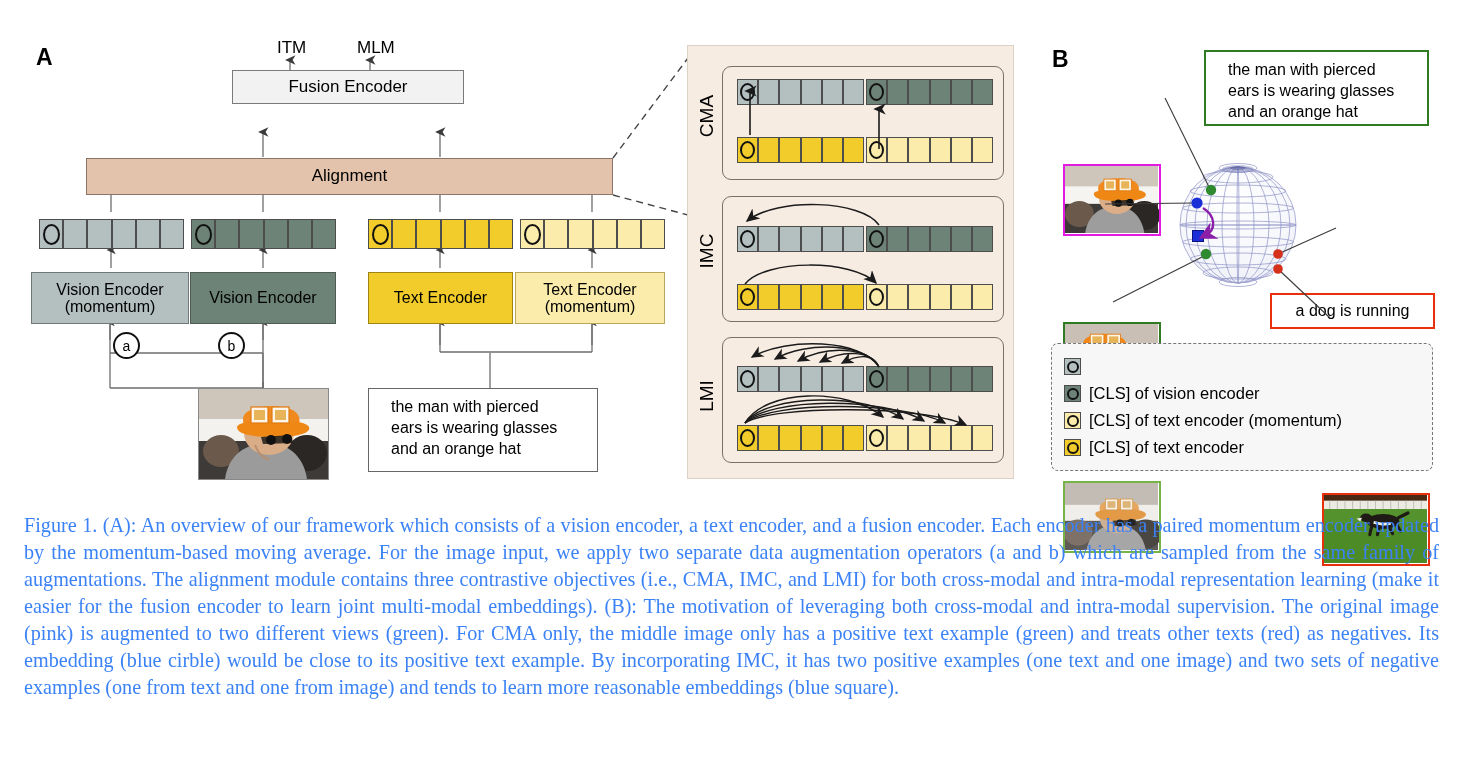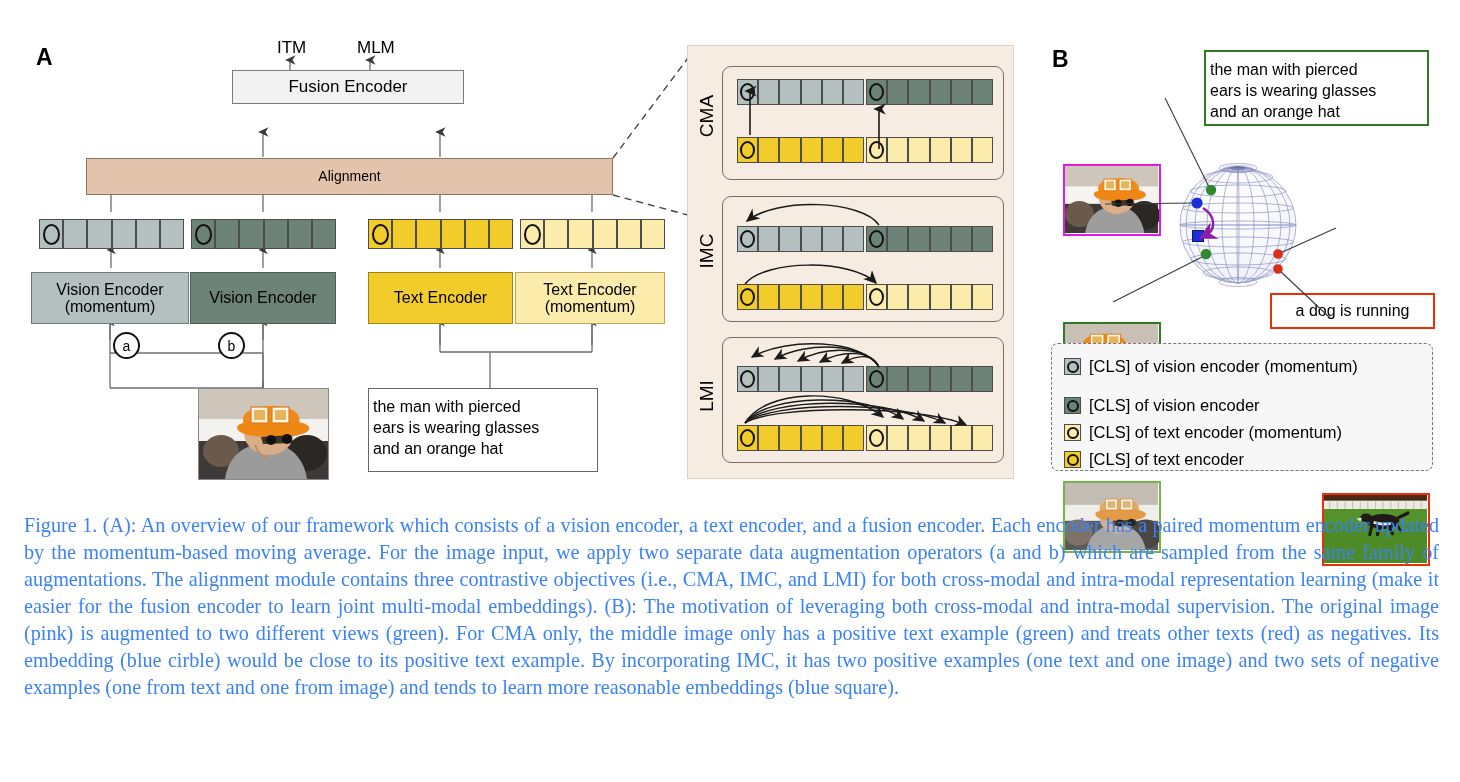--- a/index.html
+++ b/index.html
@@ -8,28 +8,28 @@
   .fig{position:absolute;left:0;top:0;width:1460px;height:500px;}
   .abs{position:absolute;}
 
   
   .panel-letter{font-weight:bold;font-size:23px;font-family:"Liberation Sans",sans-serif;}
 
   
   .box{box-sizing:border-box;border:1px solid #555;display:flex;align-items:center;
        justify-content:center;text-align:center;line-height:1.08;}
   .fusion{background:#f2f2f2;border:1px solid #7a7a7a;font-size:17px;}
-  .alignment{background:#e3c3ab;border:1px solid #8a7466;font-size:14px;}
+  .alignment{background:#e3c3ab;border:1px solid #8a7466;font-size:17px;}
   .enc{font-size:16px;}
   .enc-vm{background:#b4c0c0;border:1px solid #6e7878;}
   .enc-v{background:#6d8378;border:1px solid #4e5c55;}
   .enc-t{background:#f2cc2a;border:1px solid #9c8512;}
   .enc-tm{background:#fbecab;border:1px solid #b9a65c;}
   .textbox{background:#fff;border:1px solid #666;font-size:16px;
-           justify-content:flex-start;align-items:flex-start;padding:7px 4px;
+           justify-content:flex-start;align-items:flex-start;padding:7px 22px;
            line-height:1.32;text-align:right;}
 
   
   .strip{display:flex;box-sizing:border-box;}
   .cell{box-sizing:border-box;border:1px solid #4d4d4d;flex:1;}
   .cell.cls{display:flex;align-items:center;justify-content:center;}
   .clsring{box-sizing:border-box;border-radius:50%;border:2.5px solid #111;}
   .s-vm .cell{background:#b4c0c0;}
   .s-v  .cell{background:#6d8378;}
   .s-t  .cell{background:#f2cc2a;}
@@ -556,23 +556,22 @@
       </defs>
       <path d="M35,58 C48,66 48,80 38,85" stroke="#8b1fa8" stroke-width="2.4" fill="none" marker-end="url(#pah)"></path>
     </g>
   </svg>
 
   <div class="abs legend" style="left:1051px;top:343px;width:382px;height:128px;padding:9px 12px;">
     <div class="leg-row" style="height:27px;">
       <span class="leg-sq" style="background:#b4c0c0;">
         <span class="leg-ring"></span>
       </span>
-      <span>[CLS] of vision encoder (momentum)</span>
     </div>
-    <div class="leg-row" style="height:27px;margin-top:12px;">
+    <div class="leg-row" style="height:27px;">
       <span class="leg-sq" style="background:#6d8378;">
         <span class="leg-ring"></span>
       </span>
       <span>[CLS] of vision encoder</span>
     </div>
     <div class="leg-row" style="height:27px;">
       <span class="leg-sq" style="background:#fbecab;">
         <span class="leg-ring"></span>
       </span>
       <span>[CLS] of text encoder (momentum)</span>

